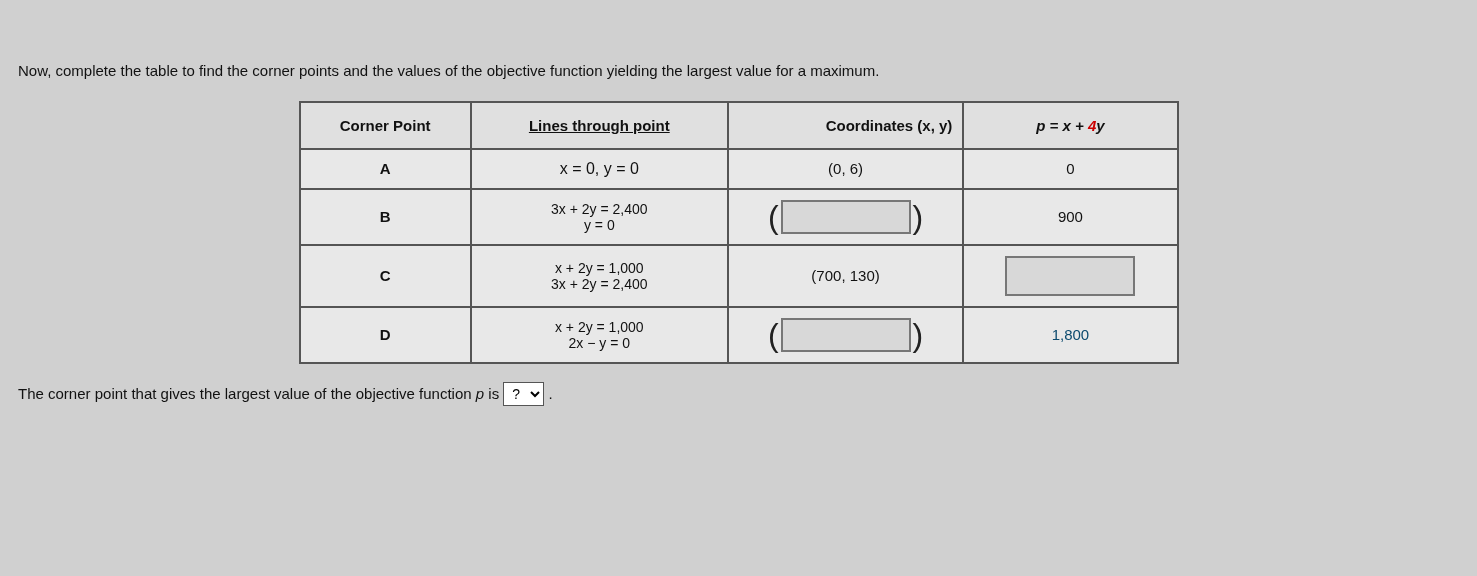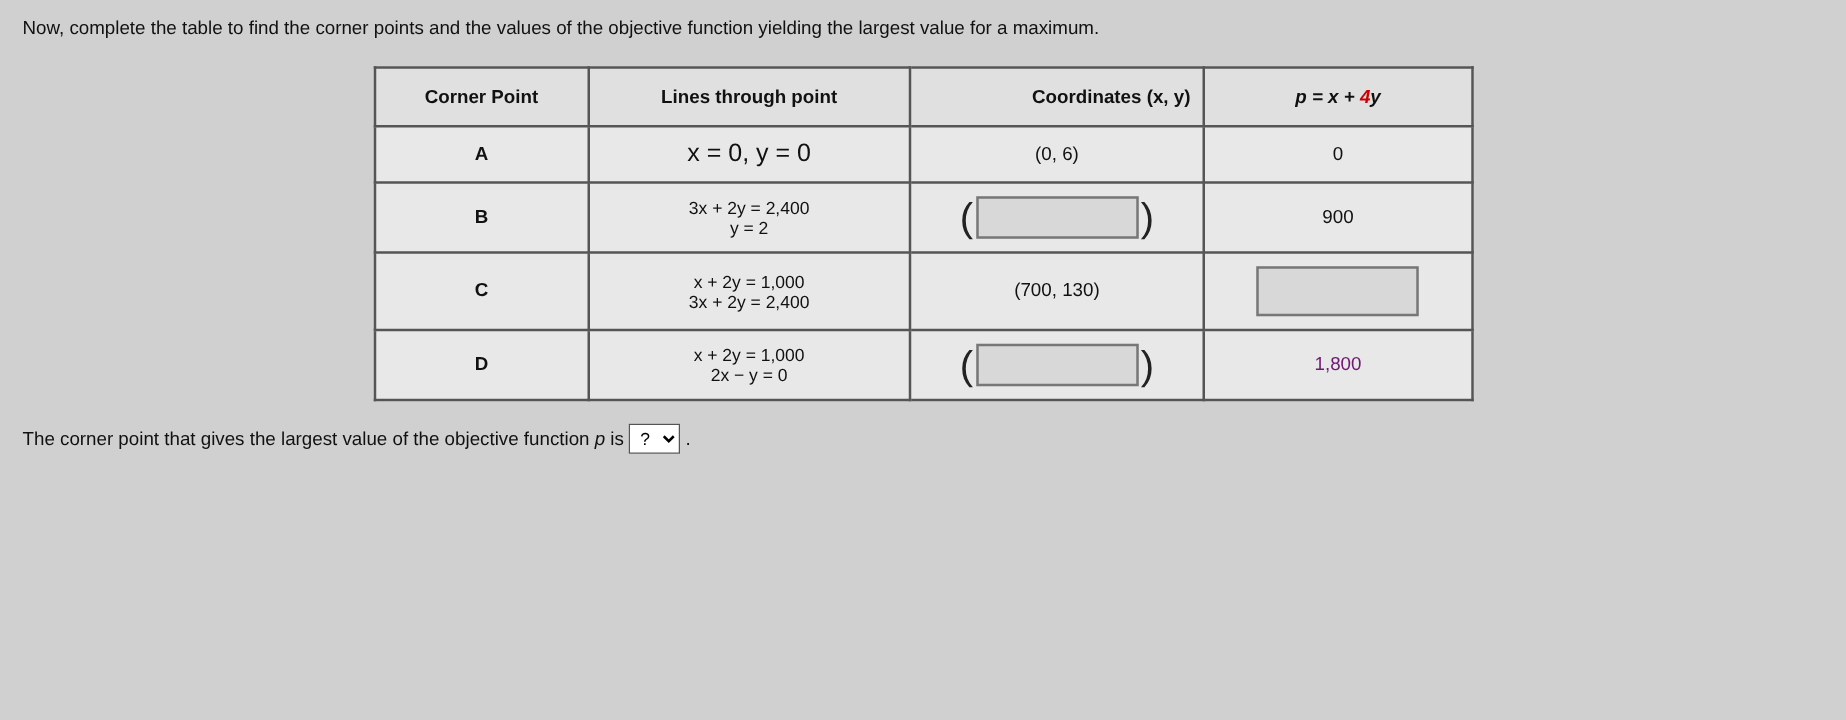--- a/index.html
+++ b/index.html
@@ -10,20 +10,21 @@
       font-size: 15px;
       color: #111;
       padding: 12px 18px;
       min-width: 1477px;
     }
 
     .intro-text {
       font-size: 15px;
       margin-bottom: 18px;
       line-height: 1.5;
+      margin-top: 48px;
     }
 
     .table-wrapper {
       margin: 0 auto 18px auto;
       width: 880px;
     }
 
     table {
       border-collapse: collapse;
       width: 100%;
@@ -42,21 +43,21 @@
       font-size: 15px;
       background: #e0e0e0;
       padding: 14px 10px;
     }
 
     tbody tr {
       background: #e8e8e8;
     }
 
     .col-corner { width: 160px; }
-    .col-lines  { width: 240px; }
+    .col-lines  { width: 240px; text-decoration: underline; }
     .col-coords { width: 220px; text-align: right; }
     .col-p      { width: 200px; font-style: italic; }
 
     .formula-red { color: #cc0000; font-weight: bold; }
 
     .input-box {
       border: 2px solid #777;
       background: #d8d8d8;
       display: inline-block;
       width: 130px;
@@ -79,21 +80,21 @@
 
     .p-input-box {
       border: 2px solid #777;
       background: #d8d8d8;
       display: inline-block;
       width: 130px;
       height: 40px;
       vertical-align: middle;
     }
 
-    .red-value { color: #701a75; }
+    .red-value { color: #0c4a6e; }
 
     .footer-text {
       font-size: 15px;
       margin-top: 0;
     }
 
     .dropdown-select {
       border: 1px solid #555;
       background: #fff;
       font-size: 14px;
@@ -115,30 +116,30 @@
         <th class="col-coords">Coordinates (x, y)</th>
         <th class="col-p">
           <span>p = x + </span><span class="formula-red">4</span><span>y</span>
         </th>
       </tr>
     </thead>
     <tbody>
 
       <tr>
         <td><strong>A</strong></td>
-        <td style="font-size:20px;">x = 0, y = 0</td>
+        <td style="font-size:16px;">x = 0, y = 0</td>
         <td>(0, 6)</td>
         <td>0</td>
       </tr>
 
       <tr>
         <td><strong>B</strong></td>
         <td style="font-size:14px;">
           <div>3x + 2y = 2,400</div>
-          <div>y = 2</div>
+          <div>y = 0</div>
         </td>
         <td>
           <div class="paren-wrap">
             <span class="paren">(</span>
             <span class="input-box"></span>
             <span class="paren">)</span>
           </div>
         </td>
         <td>900</td>
       </tr>

